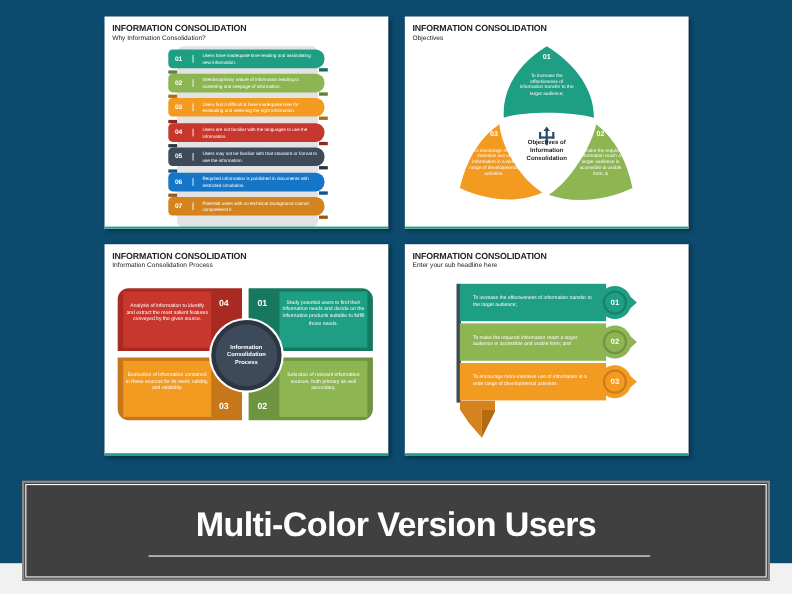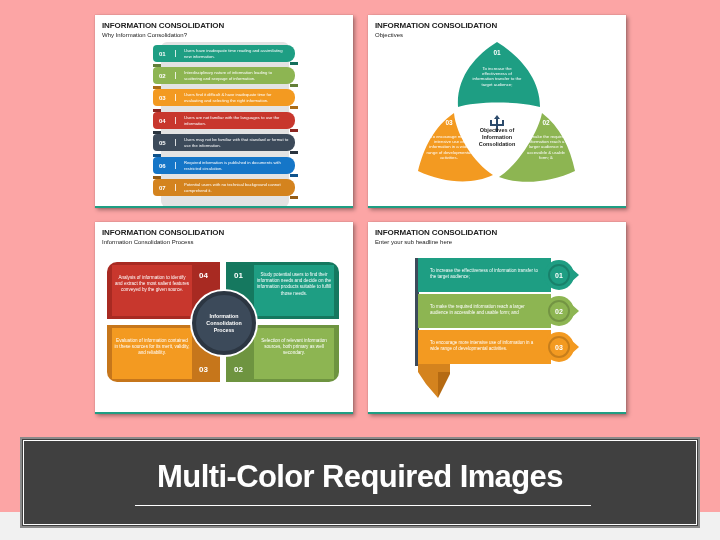--- a/index.html
+++ b/index.html
@@ -1,17 +1,17 @@
 <!DOCTYPE html>
 <html><head>
 <meta charset="utf-8">
 <style>
   * { box-sizing: border-box; margin: 0; padding: 0; }
   html, body { width: 720px; height: 540px; overflow: hidden; background: #f1f1f1; font-family: "Liberation Sans", sans-serif; }
-  .canvas { position: relative; width: 720px; height: 512px; background: #fca5a5; }
+  .canvas { position: relative; width: 720px; height: 512px; background: #0c4a6e; }
   .slide { position: absolute; background: #fff; box-shadow: 2px 2px 4px rgba(0,0,0,0.35), 0 0 1px rgba(0,0,0,0.25); overflow: hidden; }
   .slide .bottom-line { position: absolute; left: 0; right: 0; bottom: 0; height: 2px; background: #1e9e83; }
   .slide-title { position: absolute; left: 7px; top: 6px; font-size: 8px; font-weight: bold; color: #222; letter-spacing: -0.1px; }
   .slide-sub { position: absolute; left: 7px; top: 17px; font-size: 6px; color: #222; }
   #s1 { left: 95px; top: 15px; width: 258px; height: 193px; }
   #s2 { left: 368px; top: 15px; width: 258px; height: 193px; }
   #s3 { left: 95px; top: 222px; width: 258px; height: 192px; }
   #s4 { left: 368px; top: 222px; width: 258px; height: 192px; }
 
   
@@ -197,16 +197,16 @@
       <div class="point" style="border-left:9px solid #f39a21"></div>
     </div>
     <svg style="position:absolute;left:50px;top:142px" width="40" height="40">
       <polygon points="0,0 32,0 32,8 20,8 20,34 8,20 0,8" fill="#d4831e"></polygon>
       <polygon points="20,8 32,8 32,10 20,34" fill="#b56a12"></polygon>
     </svg>
     <div class="bottom-line"></div>
   </div>
 
   <div class="banner">
-    <div class="banner-text">Multi-Color Required Images</div>
+    <div class="banner-text">Multi-Color Version Users</div>
     <div class="banner-line"></div>
   </div>
 </div>
 
 </body></html>

